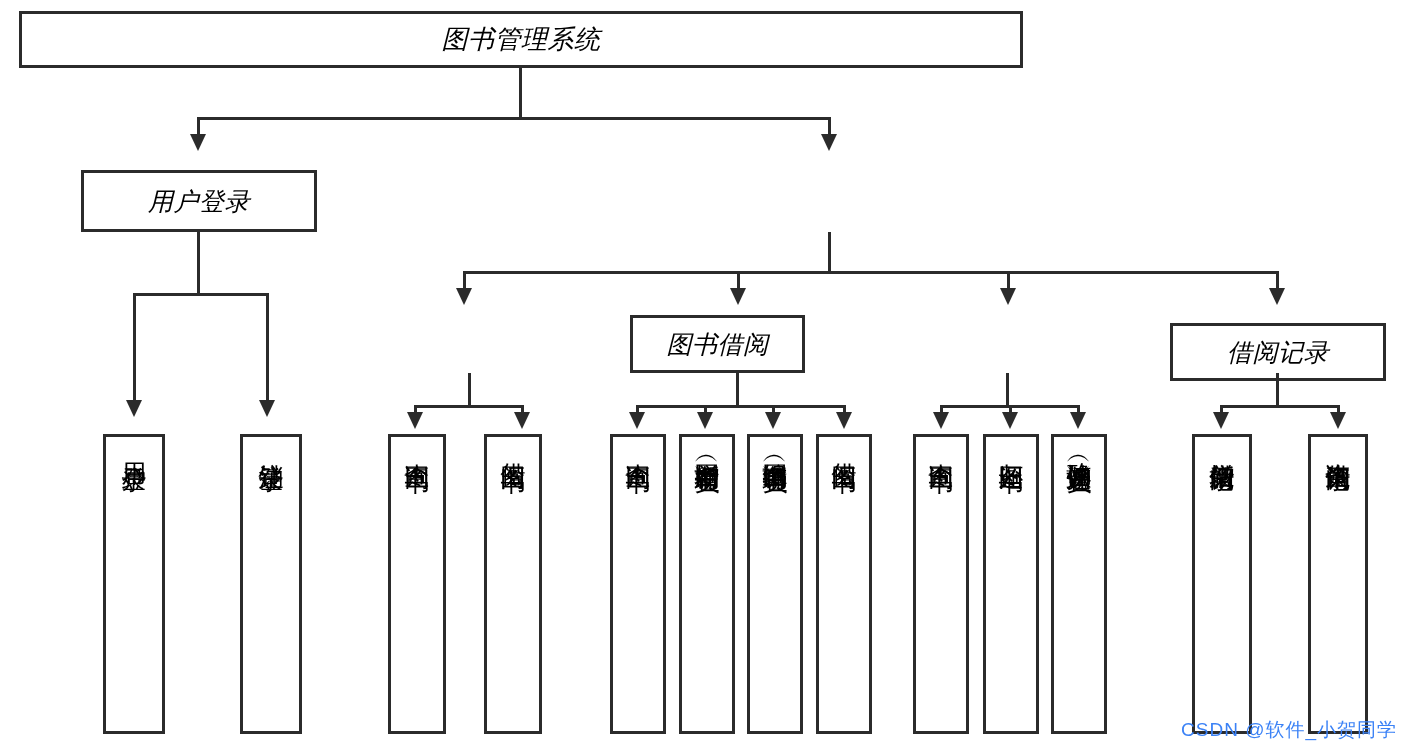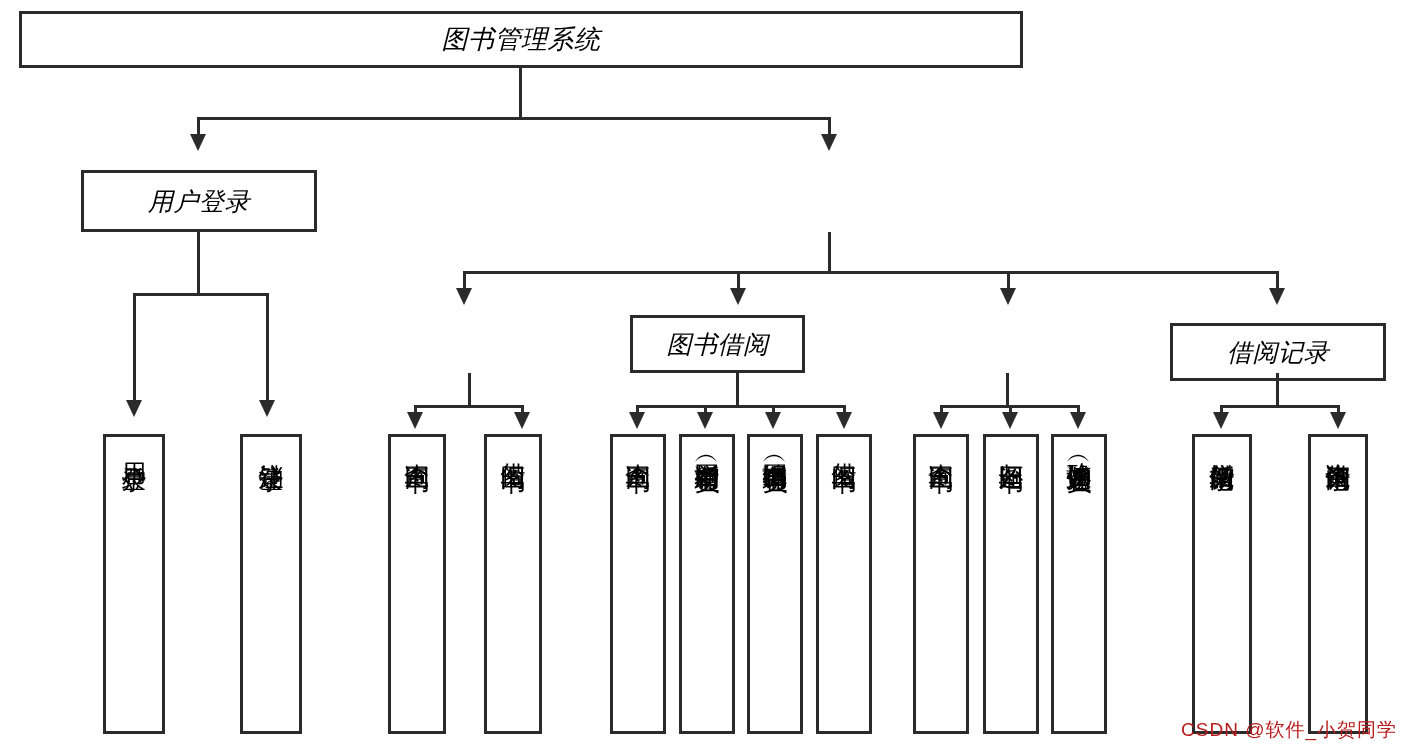--- a/index.html
+++ b/index.html
@@ -70,21 +70,21 @@
     height: 0;
     border-left: 8px solid transparent;
     border-right: 8px solid transparent;
     border-top: 17px solid #2b2b2b;
   }
   #watermark {
     position: absolute;
     right: 8px;
     bottom: 4px;
     font-size: 19px;
-    color: #b91c1c;
+    color: #3b82f6;
     letter-spacing: 1px;
     white-space: nowrap;
   }
 </style>
 </head>
 <body>
 
 <div id="canvas">
 
   <div class="node h root" style="left:19px; top:11px; width:1004px; height:57px;">

